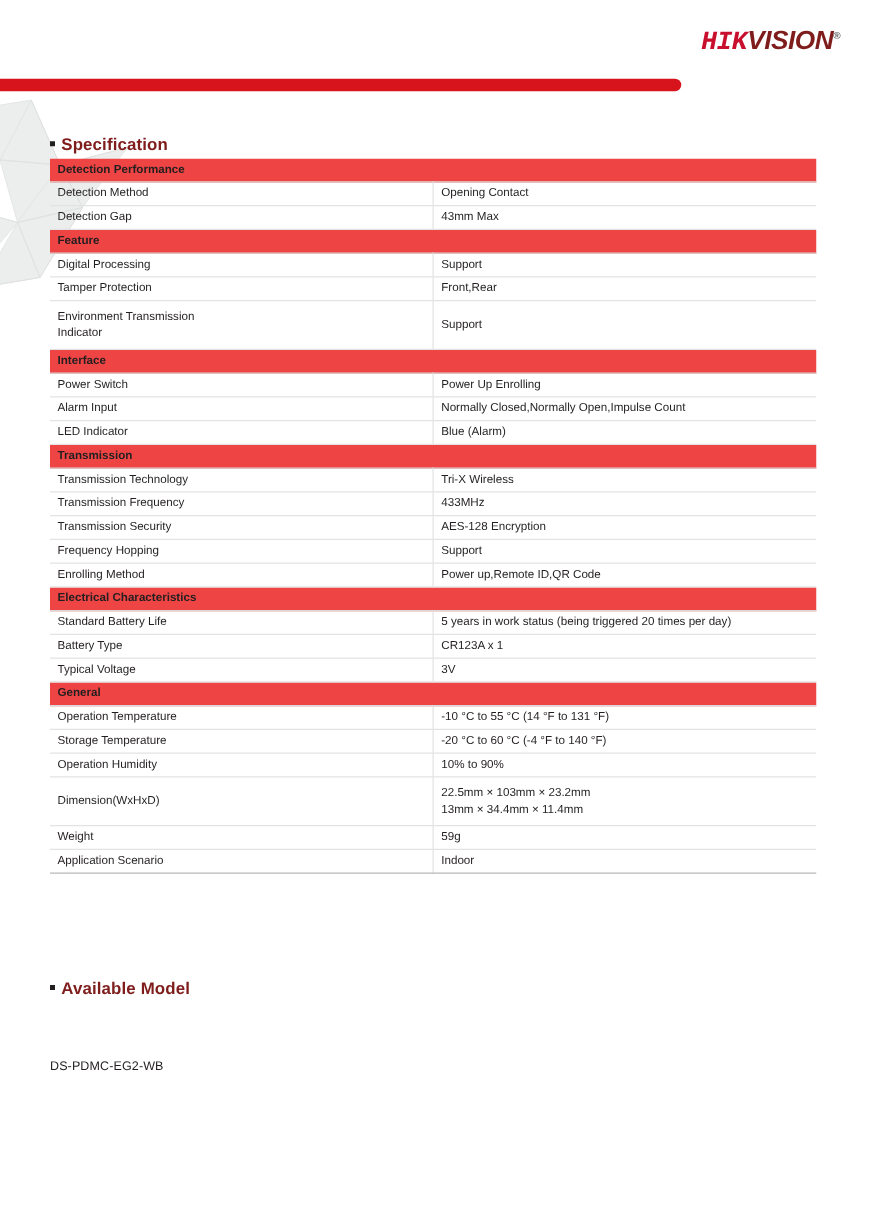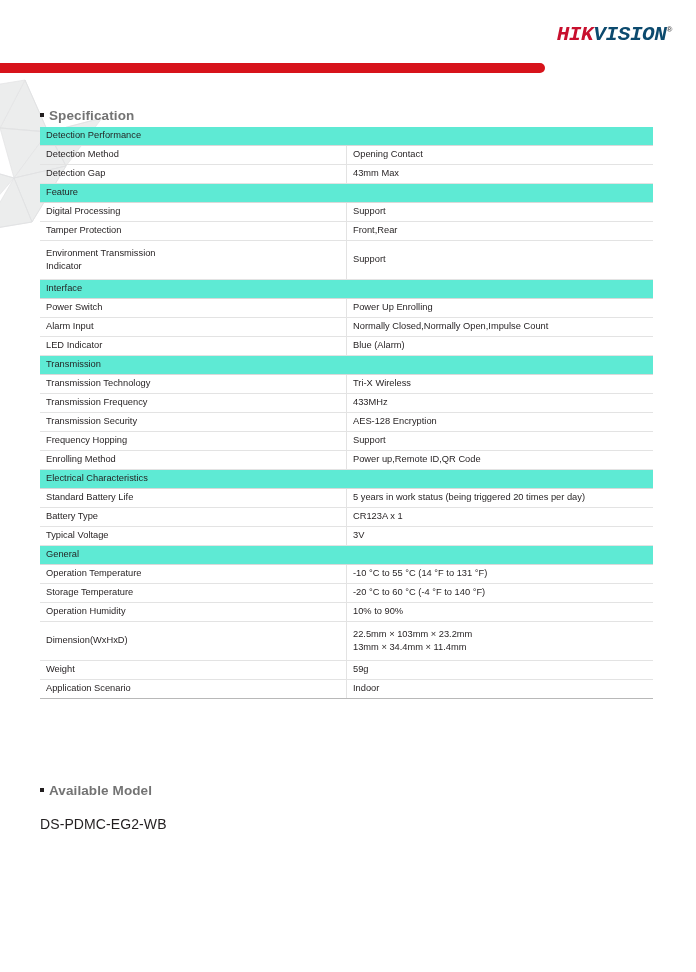--- a/index.html
+++ b/index.html
@@ -41,21 +41,21 @@
     right: 24px;
     top: 22px;
     font-style: italic;
     font-weight: bold;
     font-size: 21px;
     letter-spacing: -0.4px;
     white-space: nowrap;
     line-height: 1;
   }
   .brand-hik { color: #c8102e; font-family: Liberation Mono, monospace; }
-  .brand-vision { color: #0c4a6e; font-family: Liberation Mono, monospace; }
+  .brand-vision { color: #7f1d1d; }
   .brand-tm {
     font-size: 8px;
     vertical-align: super;
     font-style: normal;
     color: #58595b;
   }
   .header-rule {
     position: absolute;
     left: 0;
     top: 63px;
@@ -73,41 +73,41 @@
     top: 0;
     width: 696px;
     z-index: 3;
   }
 
   .section-title {
     position: absolute;
     left: 40px;
     font-size: 13.5px;
     font-weight: bold;
-    color: #737373;
+    color: #7f1d1d;
     letter-spacing: 0.1px;
     white-space: nowrap;
   }
   .section-title .sq-bullet {
     display: inline-block;
     width: 4px;
     height: 4px;
     background: #231f20;
     vertical-align: 3px;
     margin-right: 5px;
   }
 
   #spec-title { top: 108px; }
   #model-title { top: 759px; margin-top: 24px; }
 
   .model-value {
     position: absolute;
     left: 40px;
-    top: 816px;
-    font-size: 14px;
+    top: 848px;
+    font-size: 10px;
     color: #231f20;
     letter-spacing: 0.1px;
   }
 
   
   .spec-table {
     position: absolute;
     left: 40px;
     top: 127px;
     width: 613px;
@@ -116,22 +116,22 @@
     font-size: 9.3px;
   }
   .spec-table td {
     padding: 0 6px;
     vertical-align: middle;
     border-bottom: 1px solid #e3e3e3;
     color: #231f20;
     line-height: 1.45;
   }
   .spec-table tr.group td {
-    background: #5eead4;
-    font-weight: normal;
+    background: #ef4444;
+    font-weight: bold;
     border-bottom: 1px solid #d9d9d9;
     height: 18px;
     font-size: 9.3px;
   }
   .spec-table tr.item td.k {
     width: 176px;
     border-right: 1px solid #e3e3e3;
     height: 18px;
   }
   .spec-table tr.item td.v {

